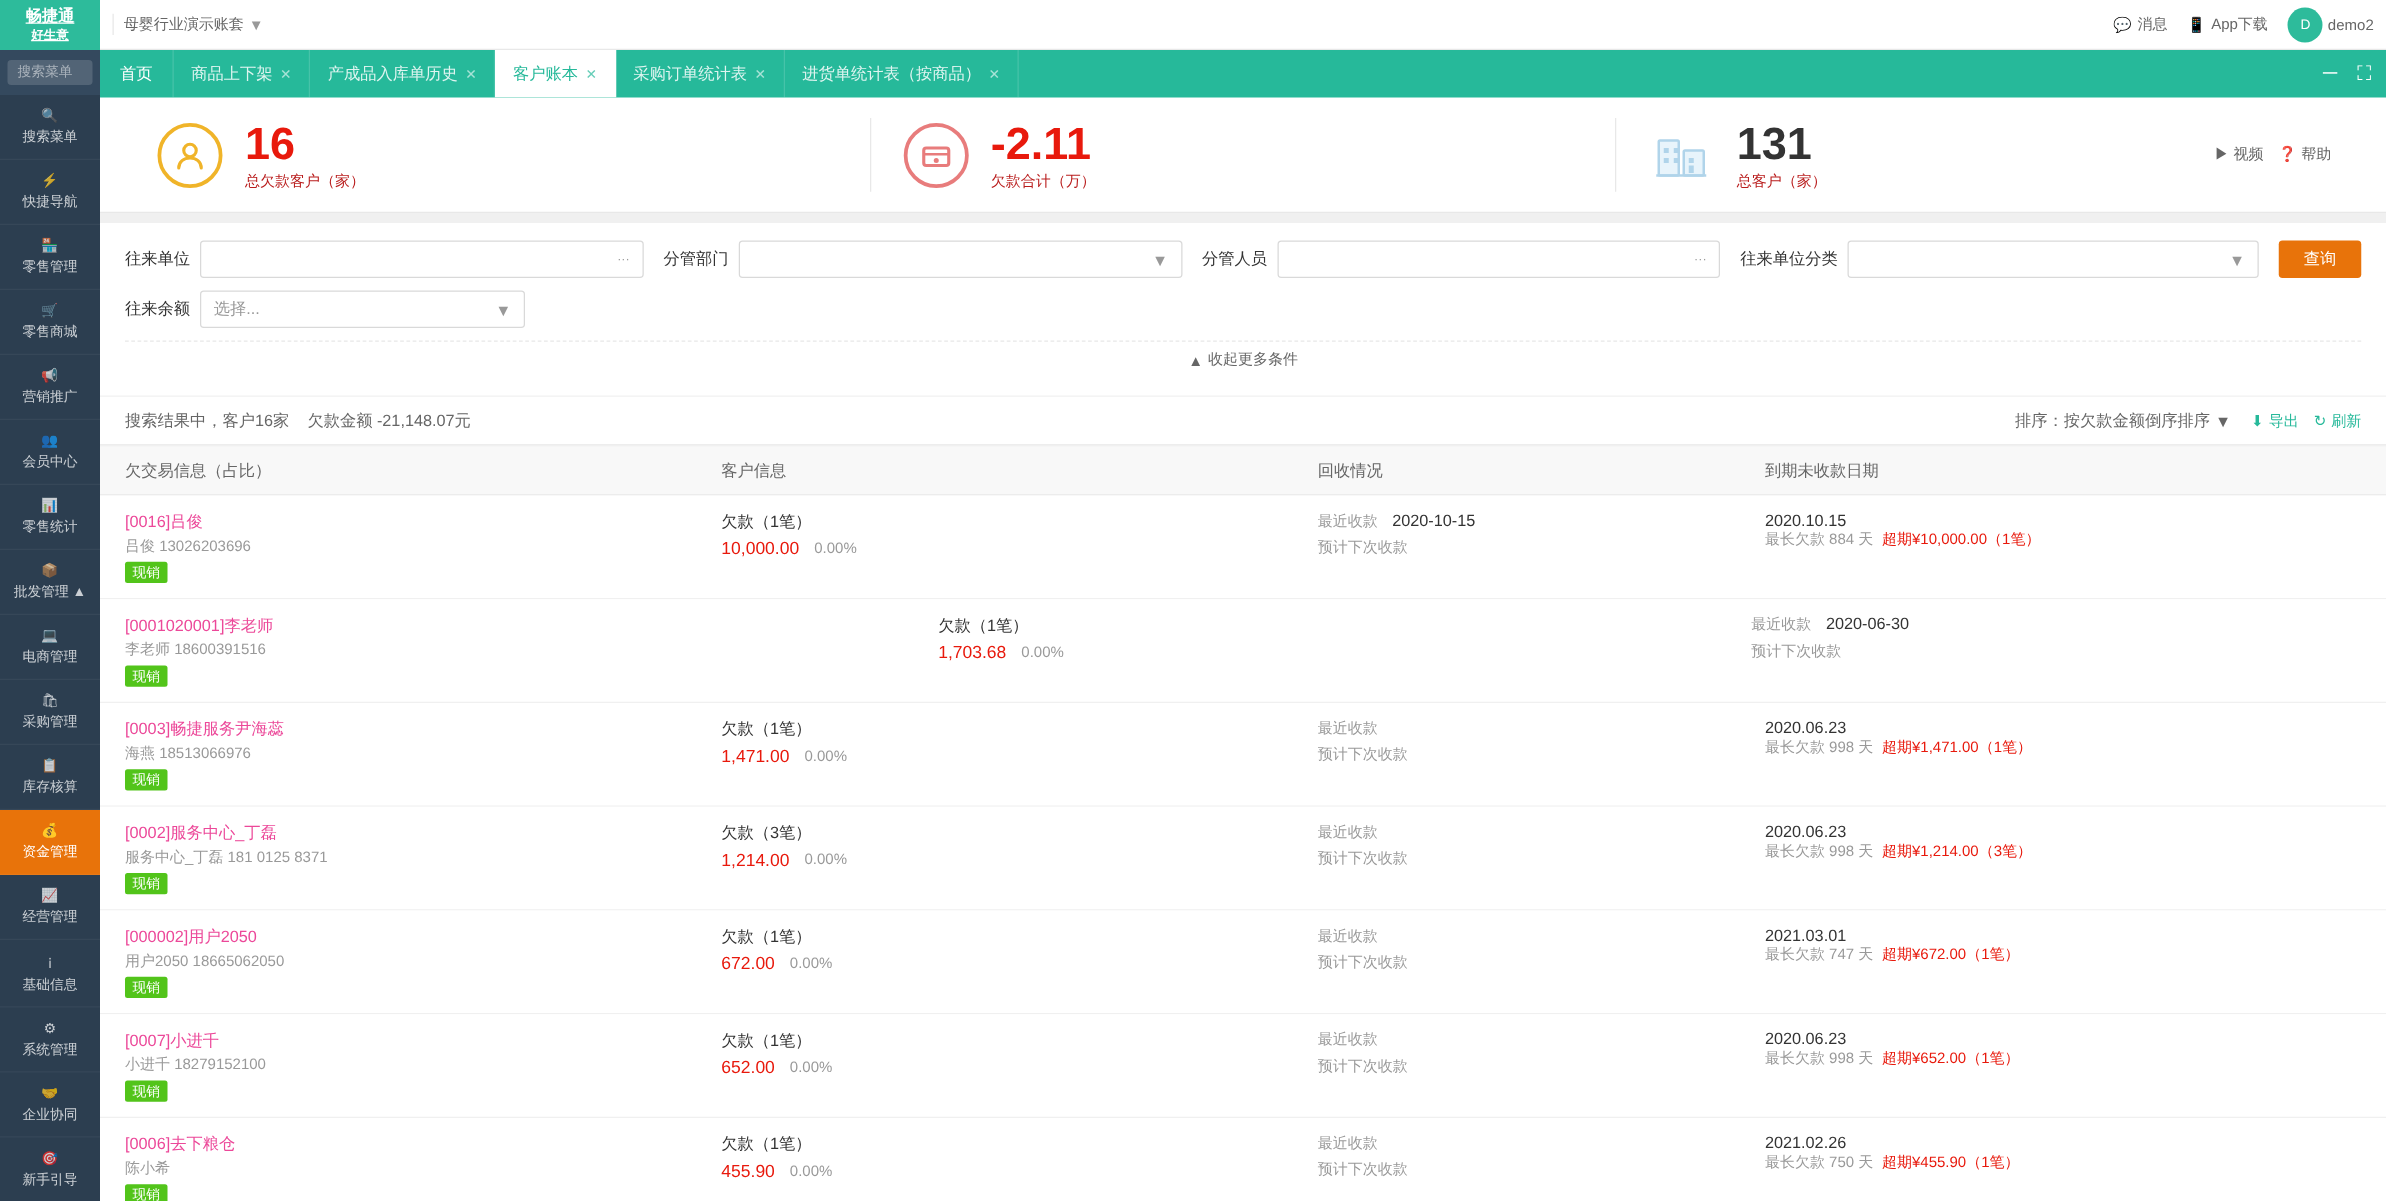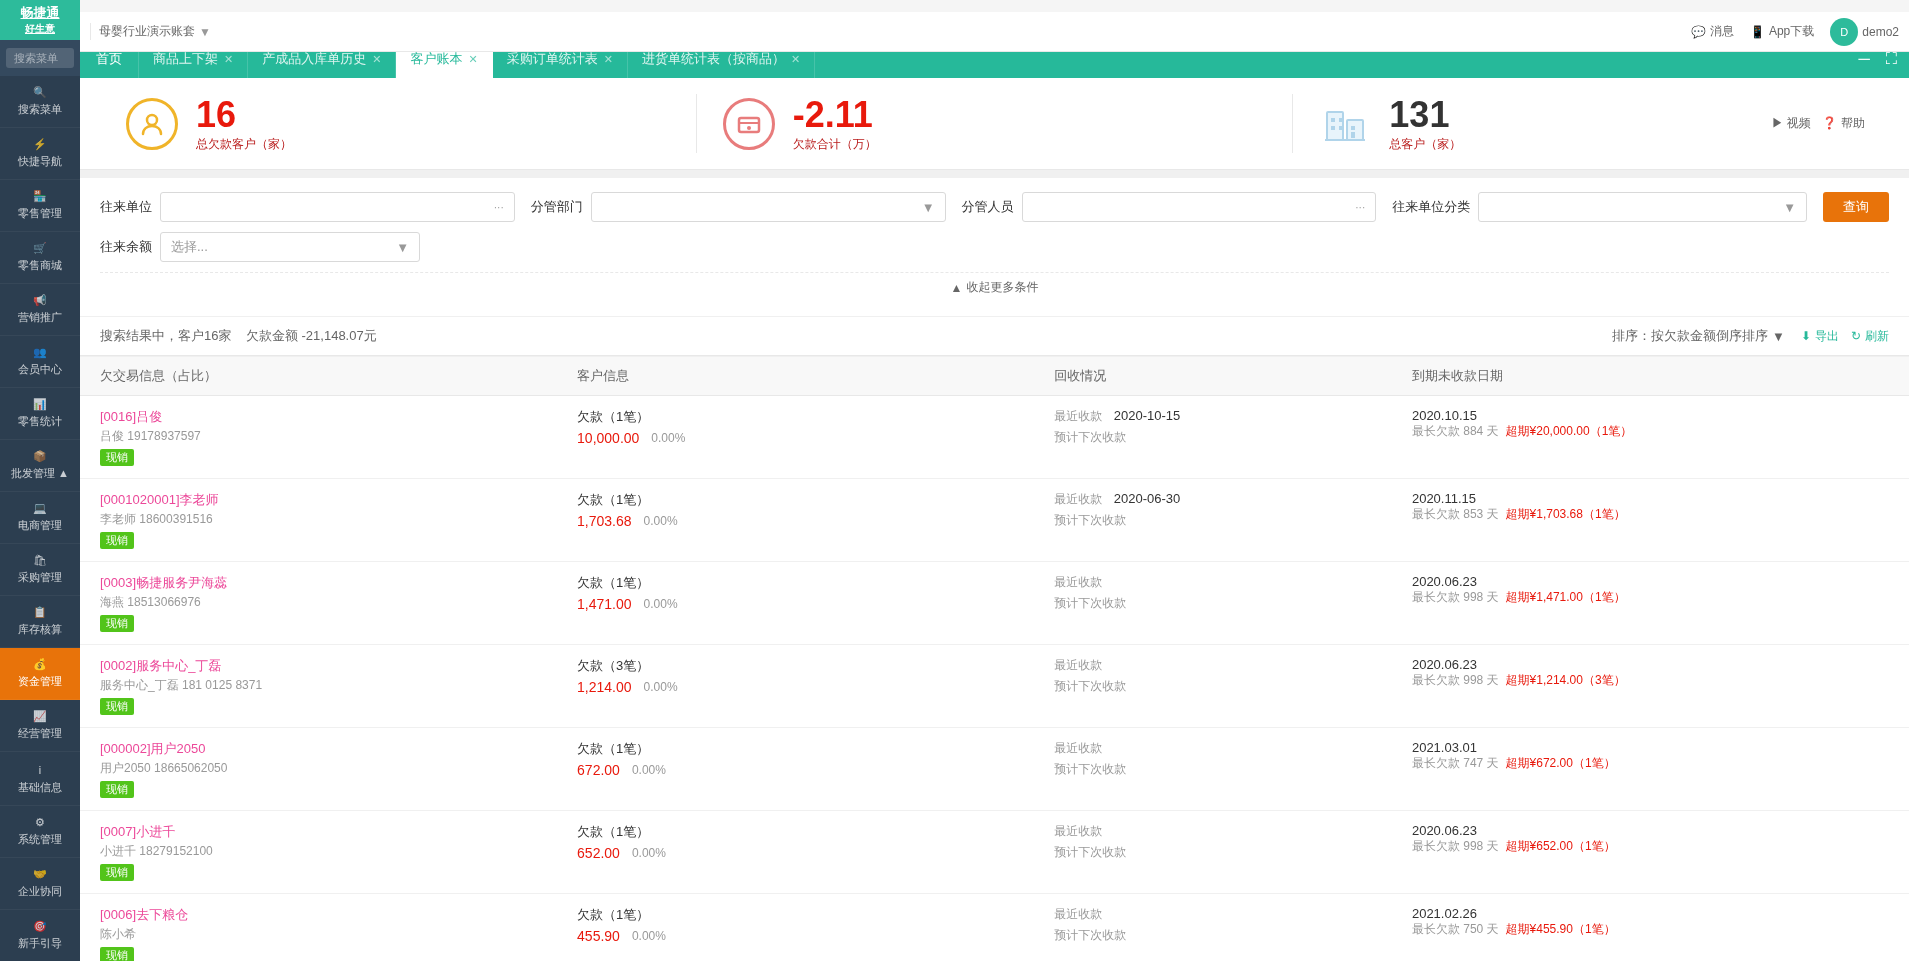--- a/index.html
+++ b/index.html
@@ -8,21 +8,21 @@
     
     .top-bar {
       background: #fff;
       height: 40px;
       display: flex;
       align-items: center;
       justify-content: space-between;
       padding: 5px 10px;
       border-bottom: 1px solid #e8e8e8;
       position: fixed;
-      top: 12px; left: 0; right: 0;
+      top: 0; left: 0; right: 0;
       z-index: 100;
     }
     .top-bar-left { display: flex; align-items: center; gap: 8px; }
     .system-selector { display: flex; align-items: center; gap: 4px; font-size: 12px; color: #666; padding: 0 8px; border-left: 1px solid #e8e8e8; }
     .top-bar-right { display: flex; align-items: center; gap: 16px; }
     .top-bar-btn { display: flex; align-items: center; gap: 4px; font-size: 12px; color: #666; cursor: pointer; }
     .avatar { width: 28px; height: 28px; border-radius: 50%; background: #2dbb9b; color: #fff; display: flex; align-items: center; justify-content: center; font-size: 11px; }
 
     
     .nav-tabs {
@@ -555,42 +555,42 @@
       <div class="th th-debt">欠交易信息（占比）</div>
       <div class="th th-customer">客户信息</div>
       <div class="th th-return">回收情况</div>
       <div class="th th-overdue">到期未收款日期</div>
     </div>
 
     <div id="table-body">
         <div class="table-row">
     <div class="cell cell-customer">
       <div class="customer-name">[0016]吕俊</div>
-      <div class="customer-sub">吕俊 19178937597</div>
+      <div class="customer-sub">吕俊 13026203696</div>
       <span class="tag-green">现销</span>
     </div>
     <div class="cell cell-debt">
       <div class="debt-count">欠款（1笔）</div>
       <div class="debt-row">
         <span class="debt-amount">10,000.00</span>
         <span class="debt-ratio">0.00%</span>
       </div>
     </div>
     <div class="cell cell-return">
       <div>
         <span class="return-label">最近收款</span>
         <span class="return-date" style="margin-left:8px;">2020-10-15</span>
       </div>
       <div class="return-next">预计下次收款</div>
     </div>
     <div class="cell cell-overdue">
       <div class="overdue-date">2020.10.15</div>
       <div>
         <span class="overdue-days">最长欠款 884 天&nbsp;</span>
-        <span class="overdue-amount">超期¥20,000.00（1笔）</span>
+        <span class="overdue-amount">超期¥10,000.00（1笔）</span>
       </div>
     </div>
   </div>
         <div class="table-row">
     <div class="cell cell-customer">
       <div class="customer-name">[0001020001]李老师</div>
       <div class="customer-sub">李老师 18600391516</div>
       <span class="tag-green">现销</span>
     </div>
     <div class="cell cell-debt">
@@ -600,27 +600,20 @@
         <span class="debt-ratio">0.00%</span>
       </div>
     </div>
     <div class="cell cell-return">
       <div>
         <span class="return-label">最近收款</span>
         <span class="return-date" style="margin-left:8px;">2020-06-30</span>
       </div>
       <div class="return-next">预计下次收款</div>
     </div>
-    <div class="cell cell-overdue">
-      <div class="overdue-date">2020.11.15</div>
-      <div>
-        <span class="overdue-days">最长欠款 853 天&nbsp;</span>
-        <span class="overdue-amount">超期¥1,703.68（1笔）</span>
-      </div>
-    </div>
   </div>
         <div class="table-row">
     <div class="cell cell-customer">
       <div class="customer-name">[0003]畅捷服务尹海蕊</div>
       <div class="customer-sub">海燕 18513066976</div>
       <span class="tag-green">现销</span>
     </div>
     <div class="cell cell-debt">
       <div class="debt-count">欠款（1笔）</div>
       <div class="debt-row">

